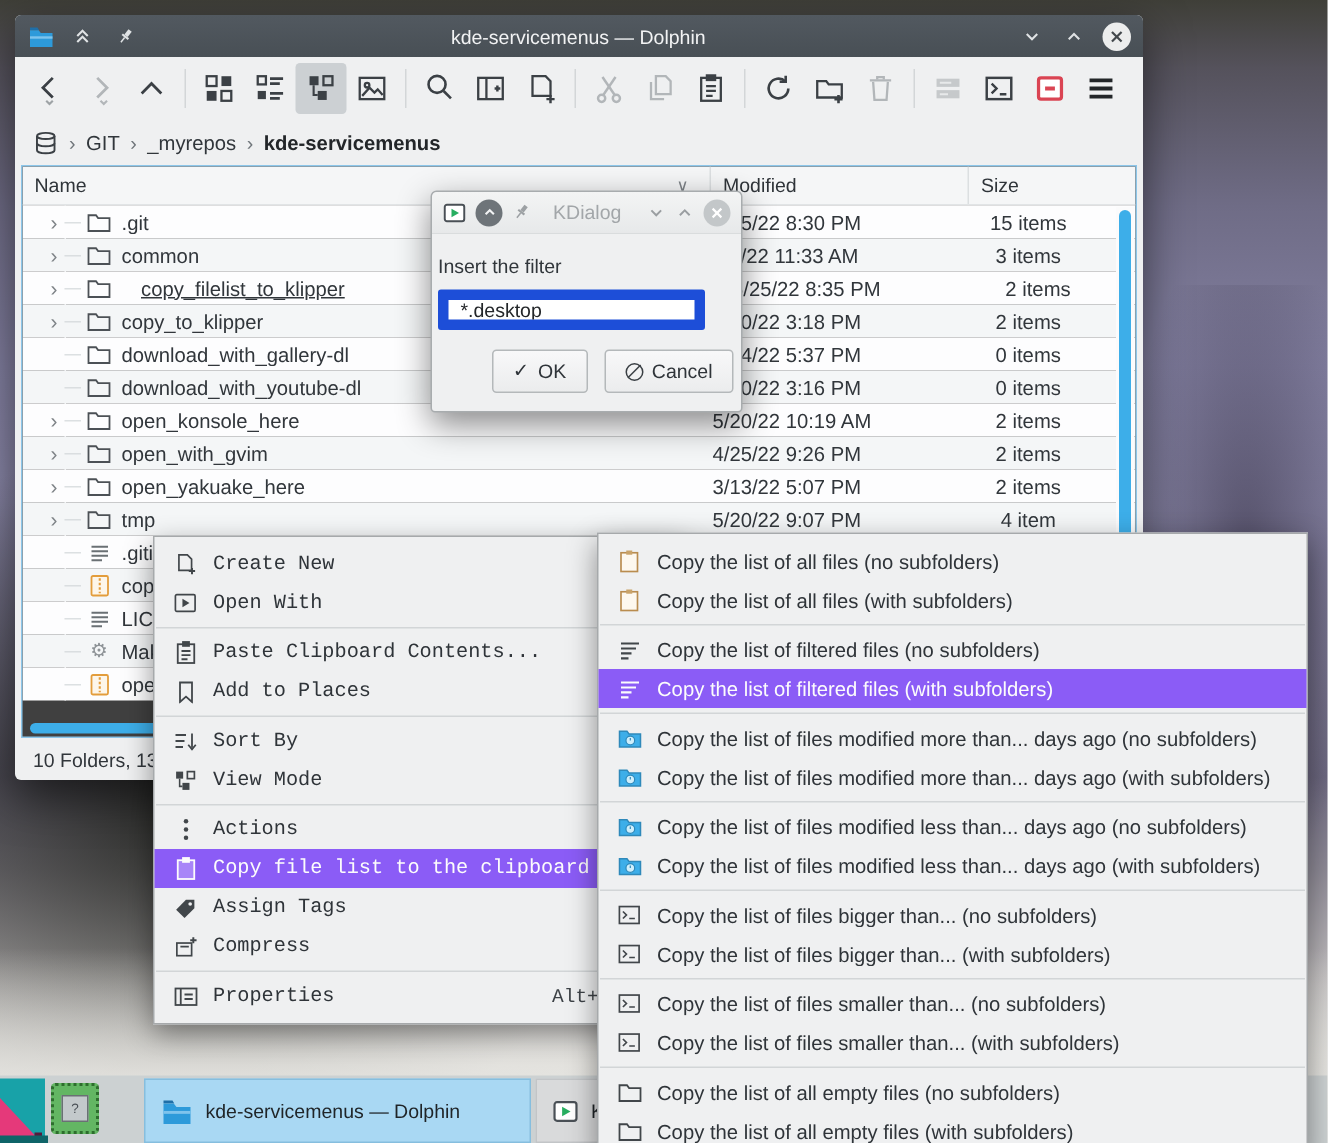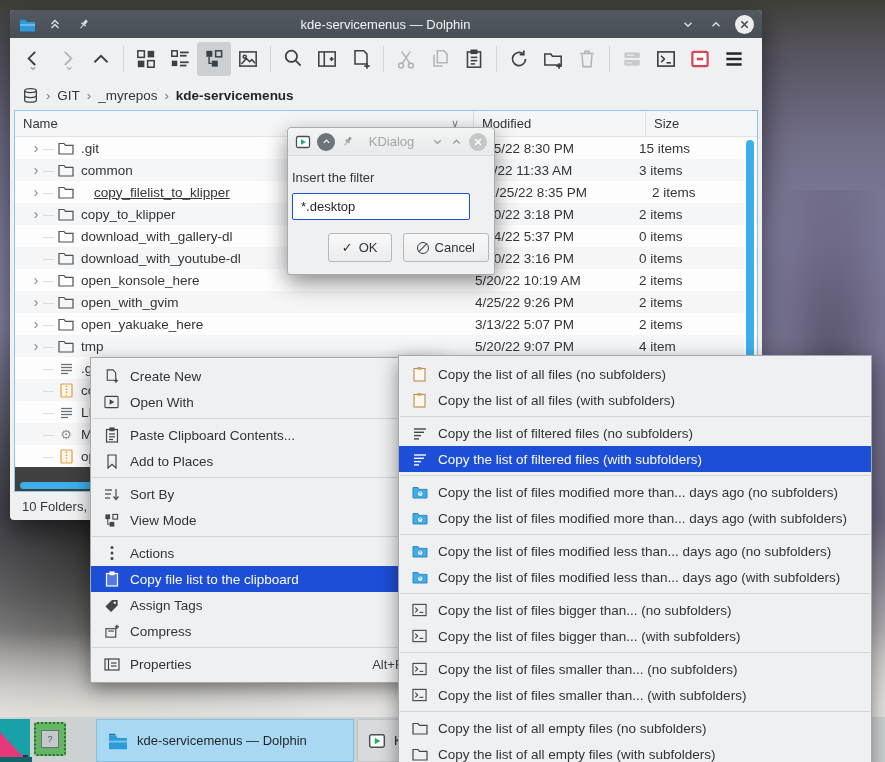--- a/index.html
+++ b/index.html
@@ -58,58 +58,58 @@
   .dash::before { content:"\2014"; }
   .fic { width:18px; height:16px; display:flex; align-items:center; justify-content:center; margin-right:6px; }
   .fic svg, .fic span { display:none; }
   .frow[data-ic="folder"] .i-folder { display:block; }
   .frow[data-ic="text"]   .i-text   { display:block; }
   .frow[data-ic="zip"]    .i-zip    { display:block; }
   .frow[data-ic="gear"]   .i-gear   { display:inline; font-size:13px; color:#8e9397; }
   .fname { width:386px; overflow:hidden; white-space:nowrap; }
   .fname.und { text-decoration:underline;margin-left:13px; }
   .fmod { width:172px; padding-left:8px; overflow:hidden; white-space:nowrap; }
-  .fsize { flex:1; text-align:left; padding-right:25px; overflow:hidden; white-space:nowrap; }
+  .fsize { flex:1; text-align:center; padding-right:25px; overflow:hidden; white-space:nowrap; }
 
   .vscroll { position:absolute; top:27px; right:1px; bottom:1px; width:12px; background:#fbfbfc; }
   .vthumb { position:absolute; left:2px; right:2px; top:2px; bottom:4px; background:#3daee9; border-radius:4px; }
   .hscroll { position:absolute; left:1px; bottom:1px; height:9px; width:420px; }
   .hthumb { position:absolute; left:4px; top:1px; width:260px; height:7px; background:#3daee9; border-radius:3.5px; }
 
   .statusbar { position:absolute; left:0; bottom:0; height:28px; display:flex; align-items:center;
     padding-left:12px; font-size:13px; color:#31363b; }
 
   
   .kdialog { position:absolute; left:287px; top:127px; width:208px; height:148px;
     background:#eff0f1; border:1px solid #a8acae; border-radius:4px 4px 3px 3px;
     box-shadow:0 8px 22px rgba(0,0,0,.45); z-index:3; }
   .kd-title { height:28px; display:flex; align-items:center; gap:6px; padding:0 7px;
     background:linear-gradient(#f3f4f4,#e7e9ea); border-bottom:1px solid #d9dcdd; border-radius:4px 4px 0 0; }
   .kd-name { flex:1; text-align:center; font-size:13px; color:#a2a6a9; margin-left:-2px; }
   .kd-keep { width:18px; height:18px; border-radius:50%; background:#6e7479; display:flex; align-items:center; justify-content:center; }
   .kd-close { width:18px; height:18px; border-radius:50%; background:#c3c7c9; display:flex; align-items:center; justify-content:center; }
   .kd-body { padding:10px 4px; }
   .kd-label { font-size:13px; margin:4px 0 8px; }
-  .kd-input { width:178px; height:27px; border:1px solid #1d4ed8; border-radius:2px; background:#fff;
+  .kd-input { width:178px; height:27px; border:7px solid #1d4ed8; border-radius:2px; background:#fff;
     font-size:13px; font-family:"Liberation Sans",sans-serif; color:#232629; padding:0 8px; outline:none; }
   .kd-btnrow { display:flex; justify-content:flex-end; gap:11px; margin-top:13px; padding-right:1px; }
   .kd-btn { height:29px; display:flex; align-items:center; gap:6px; padding:0 13px;
     background:linear-gradient(#f8f8f9,#ebeced); border:1px solid #b4b8ba; border-radius:3px; font-size:13px; color:#2f3439; }
   .glyph-dejavu { font-family:"DejaVu Sans", sans-serif; }
   .no-circle { width:12px; height:12px; border:1.4px solid #3a3f44; border-radius:50%; position:relative; display:inline-block; }
   .no-circle::before { content:""; position:absolute; left:-1px; top:4.2px; width:12px; height:1.4px;
     background:#3a3f44; transform:rotate(-45deg); }
 
   
   .menu { position:absolute; background:#eff0f1; border:1px solid #a6a9ab;
     box-shadow:0 6px 18px rgba(0,0,0,.42); padding:5px 0; font-size:13.5px; }
-  .ctxmenu { left:90px; top:357px; width:355px; z-index:4; }
+  .ctxmenu { left:102px; top:357px; width:355px; z-index:4;font-family:Liberation Mono, monospace; }
   .submenu { left:398px; top:355px; width:474px; z-index:5; }
   .mi { height:26px; display:flex; align-items:center; padding:0 10px 0 12px; color:#2f3439; }
-  .mi.hl { background:#1d4ed8; color:#fcfcfc; }
+  .mi.hl { background:#8b5cf6; color:#fcfcfc; }
   .mic { width:17px; height:16px; display:flex; align-items:center; justify-content:center; margin-right:10px; color:#41464a; flex:0 0 17px; }
   .mi.hl .mic { color:#fcfcfc; }
   .mlabel { white-space:nowrap; overflow:hidden; }
   .mright { margin-left:auto; color:#3d4247; font-size:13px; padding-left:12px; }
   .marrow { margin-left:auto; color:#5c6165; font-size:15px; line-height:1; }
   .mi.hl .marrow { color:#fcfcfc; }
   .msep { height:1px; background:#d2d5d7; margin:3px 1px; }
 
   
   .taskbar { position:absolute; left:0; bottom:0; width:885px; height:45px; background:#ccd1d2; z-index:2;

